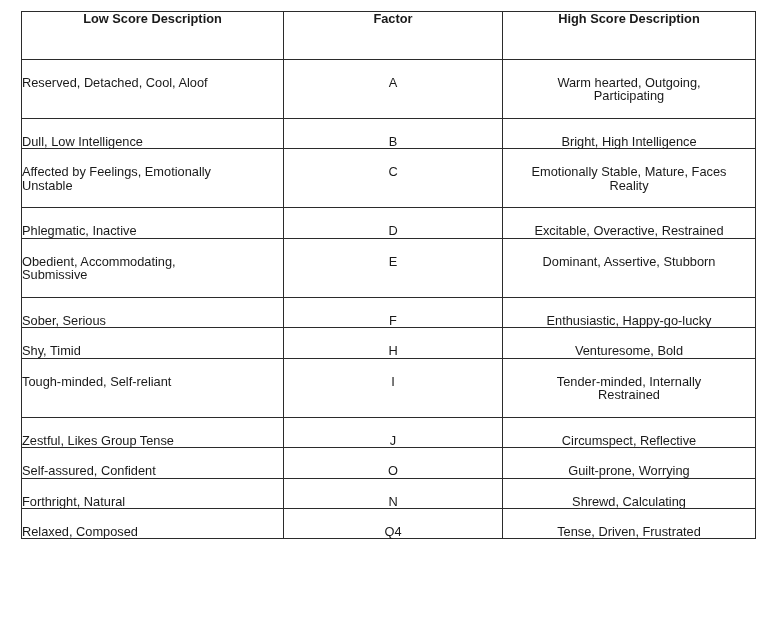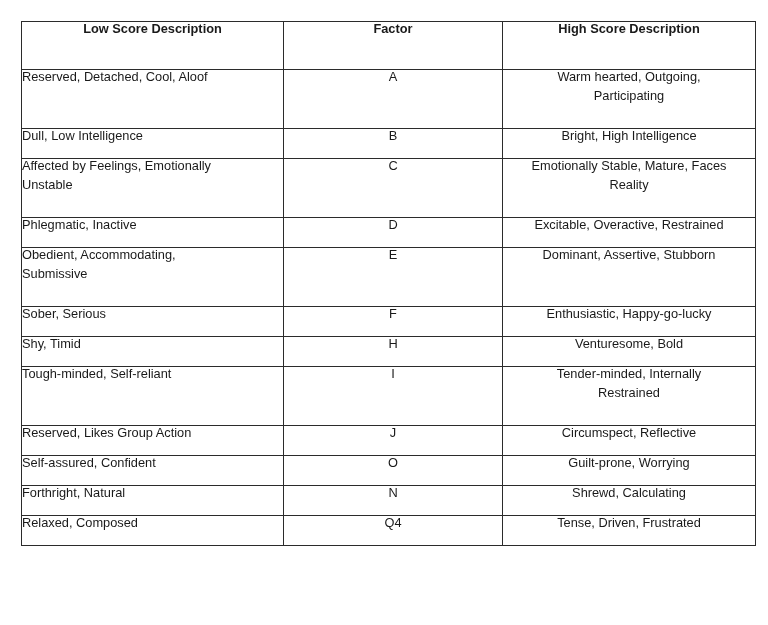--- a/index.html
+++ b/index.html
@@ -10,21 +10,21 @@
   body {
     width: 768px;
     height: 625px;
     font-family: "Liberation Sans", sans-serif;
     color: #1a1a1a;
     overflow: hidden;
   }
   #table-wrap {
     position: absolute;
     left: 21px;
-    top: 21px;
+    top: 11px;
     width: 734px;
   }
   table.personality-factor-table {
     border-collapse: collapse;
     table-layout: fixed;
     width: 734px;
     background: #ffffff;
   }
   table.personality-factor-table col.c-low  { width: 262px; }
   table.personality-factor-table col.c-fac  { width: 219px; }
@@ -63,22 +63,22 @@
   }
   td.col-high {
     text-align: center;
     padding-left: 13px;
     padding-right: 8px;
   }
   tr.row-1line td { height: 30px; }
   tr.row-2line td { height: 59px; }
 
   
-  .cell-line { display: block; }
-  .cell-line + .cell-line { margin-top: 6px; }
+  .cell-line { display: block; margin-top: 16px; }
+  .cell-line + .cell-line { margin-top: 0; }
 </style>
 </head>
 <body>
 
 <div id="table-wrap">
   <table class="personality-factor-table">
     <colgroup>
       <col class="c-low">
       <col class="c-fac">
       <col class="c-high">
@@ -179,21 +179,21 @@
           <td class="col-factor">
             <span class="cell-line">I</span>
           </td>
           <td class="col-high">
             <span class="cell-line">Tender-minded, Internally</span>
             <span class="cell-line">Restrained</span>
           </td>
         </tr>
         <tr class="row-1line">
           <td class="col-low">
-            <span class="cell-line">Reserved, Likes Group Action</span>
+            <span class="cell-line">Zestful, Likes Group Tense</span>
           </td>
           <td class="col-factor">
             <span class="cell-line">J</span>
           </td>
           <td class="col-high">
             <span class="cell-line">Circumspect, Reflective</span>
           </td>
         </tr>
         <tr class="row-1line">
           <td class="col-low">

